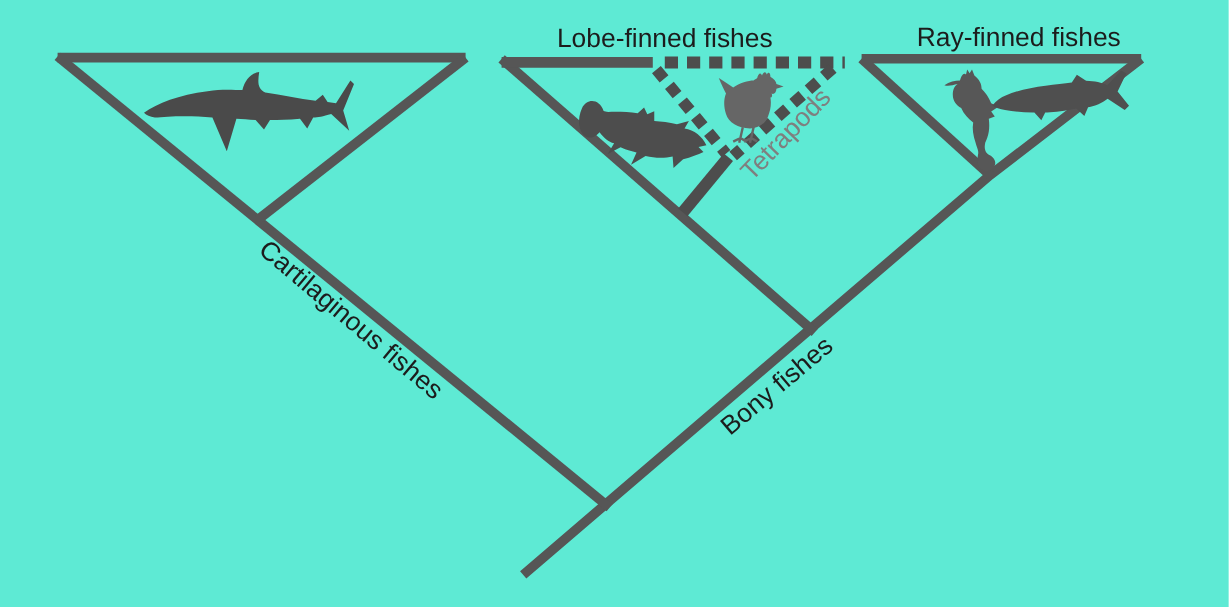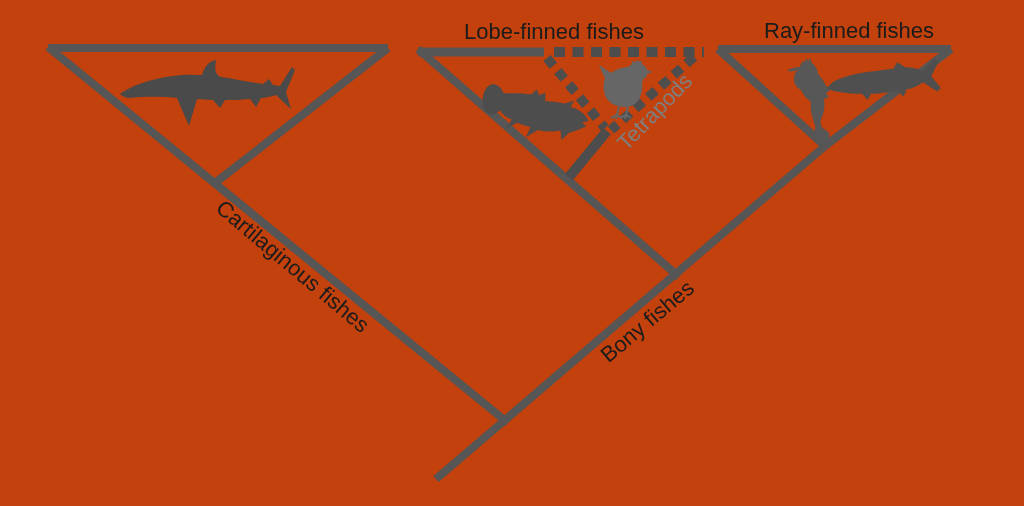--- a/index.html
+++ b/index.html
@@ -1,19 +1,19 @@
 <!DOCTYPE html>
 <html><head>
 <meta charset="utf-8">
 <style>
   html,body{margin:0;padding:0;background:#ffffff;}
   .stage{
     position:relative;
     width:1024px;height:506px;
-    background:#c2410c;
+    background:#5eead4;
     overflow:hidden;
     font-family:"Liberation Sans", sans-serif;
   }
   svg text{
     font-family:"Liberation Sans", sans-serif;
     font-size:22px;
     fill:#1c1c1c;
   }
   svg .muted-label{ fill:#7f7f7f; }
   svg .branch{ stroke:#565656; stroke-width:8; fill:none; }

